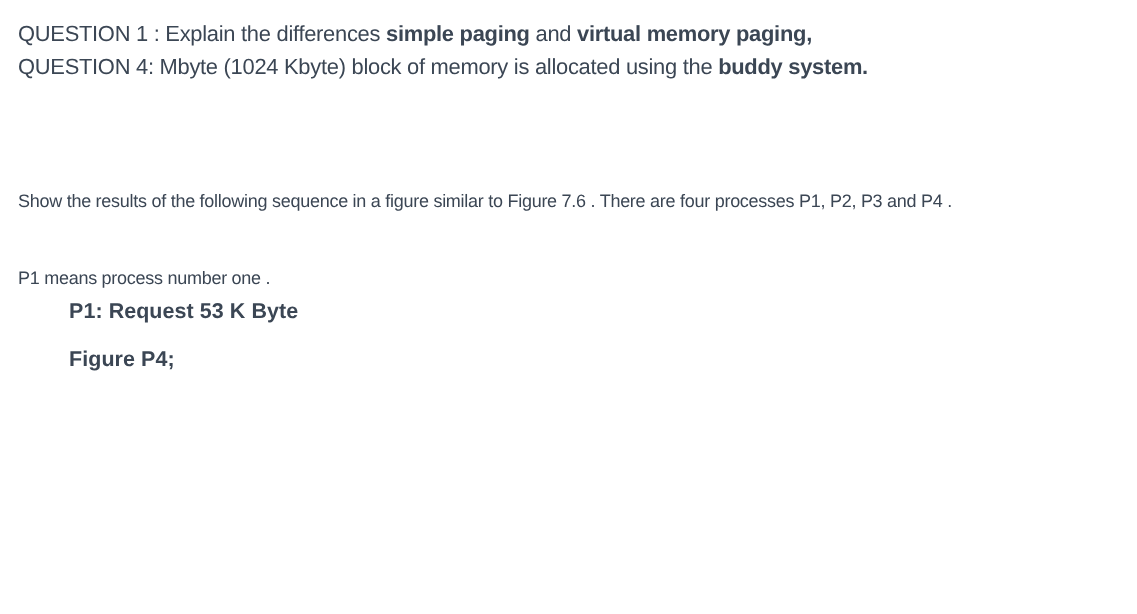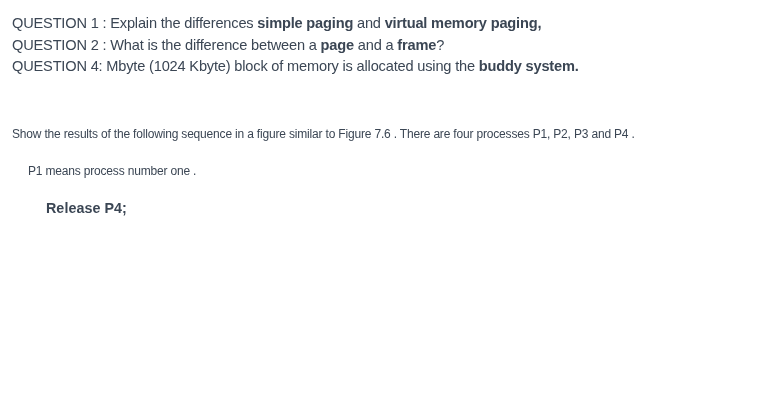--- a/index.html
+++ b/index.html
@@ -50,21 +50,21 @@
   .para {
     position: absolute;
     left: 12px;
     width: 716px;
     font-size: 12px;
     line-height: 21.6px;
     letter-spacing: -0.18px;
     color: #3b4654;
   }
   #para-show { top: 112px; }
-  #para-p1means { top: 149px; margin-left: 16px; }
+  #para-p1means { top: 163px; }
 
   
   .seq-list {
     position: absolute;
     left: 46px;
     top: 198px;
     width: 400px;
   }
   .seq-item {
     font-size: 14.3px;
@@ -83,35 +83,35 @@
 </style>
 </head>
 <body>
 
 <div id="doc">
 
   <div class="q-block">
 
     <div class="q-line"><span>QUESTION 1 : Explain the differences </span><b>simple paging</b><span> and </span><b>virtual memory paging,</b><span></span></div>
 
-    <div class="q-line"><span>QUESTION 2 : What is the difference between a </span><b>page</b><span> and a </span><b>frame</b><span>?</span></div>
 
 
     <div class="q-line"><span>QUESTION 4:  Mbyte  (1024 Kbyte) block of memory is allocated using the </span><b>buddy system.</b><span></span><b></b><span></span></div>
 
   </div>
 
   <p class="para" id="para-show">Show the results of the following sequence in a figure similar to Figure 7.6 . There are four processes P1, P2, P3 and P4 .</p>
 
   <p class="para" id="para-p1means">P1 means process number one .</p>
 
   <div class="seq-list">
 
+    <div class="seq-item"><span>P1: Request 53 K Byte</span></div>
 
 
 
 
 
-    <div class="seq-item"><span>Release P4;</span></div>
+    <div class="seq-item"><span>Figure P4;</span></div>
 
   </div>
 
 </div>
 
 </body></html>

